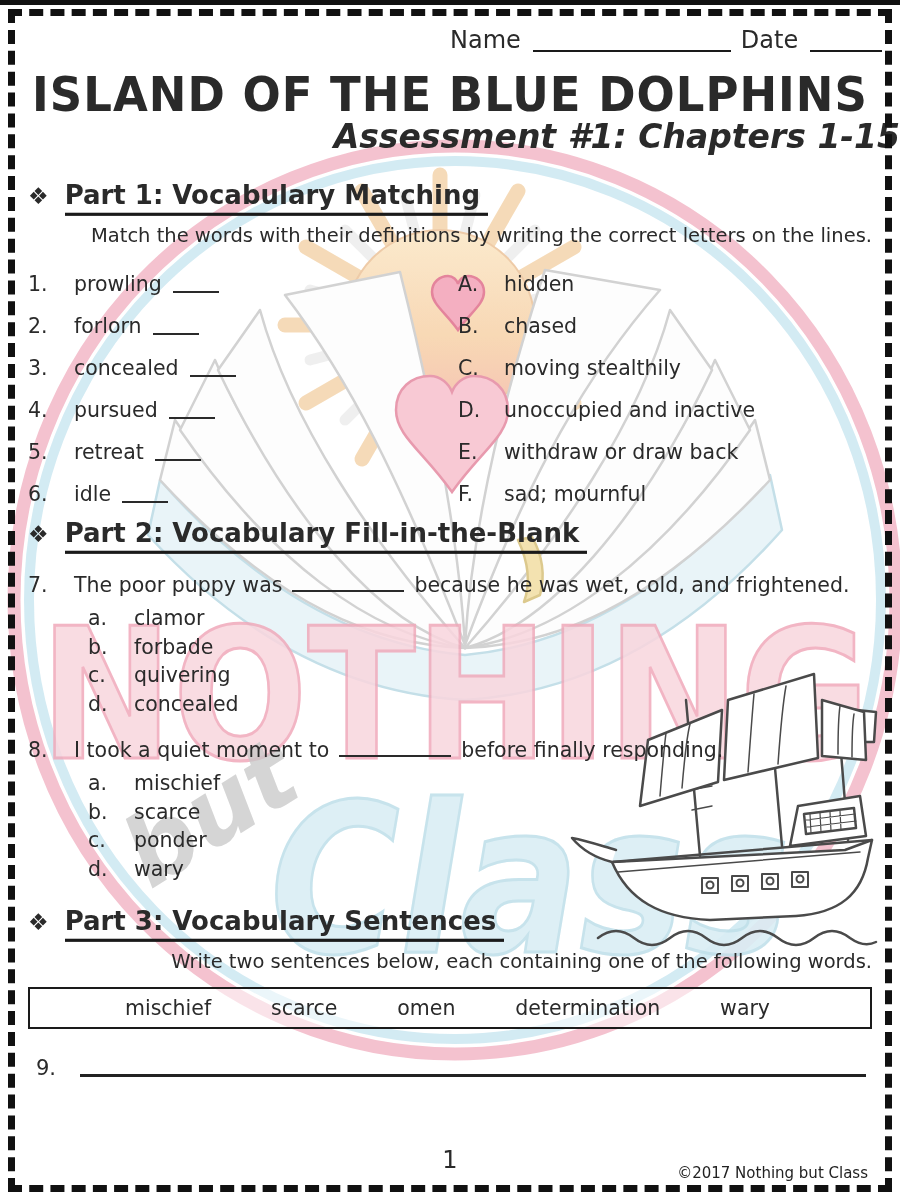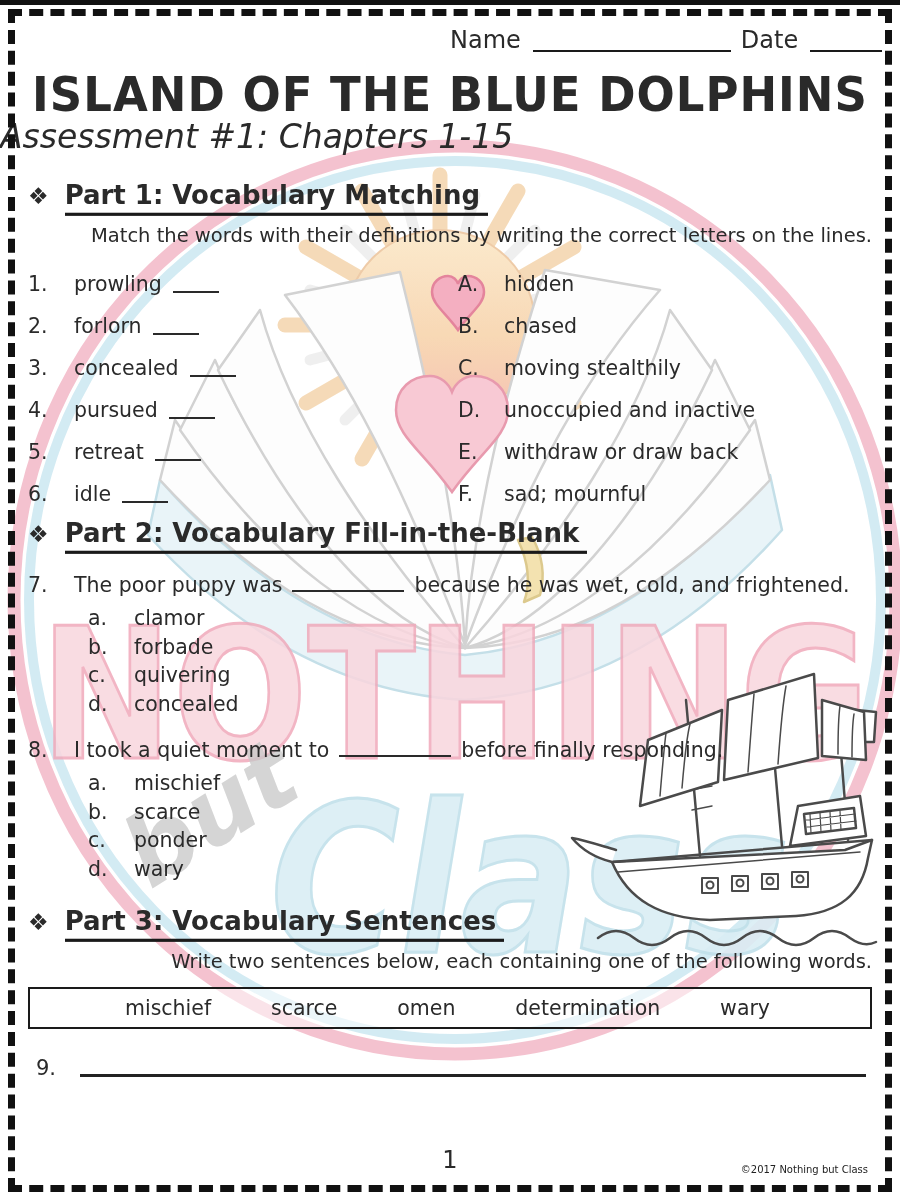--- a/index.html
+++ b/index.html
@@ -16,22 +16,22 @@
   #wm{position:absolute;left:0;top:0;z-index:0;}
   #wm text{font-family:"DejaVu Sans","Liberation Sans",sans-serif;}
   
   .layer{position:absolute;left:0;top:0;width:900px;height:1200px;z-index:2;}
   .name-row{position:absolute;top:24px;left:450px;display:flex;align-items:flex-end;font-size:24px;}
   .nline{display:inline-block;border-bottom:2.5px solid #1a1a1a;height:26px;}
   .nline.name{width:198px;margin:0 10px 2px 12px;}
   .nline.date{width:72px;margin:0 0 2px 12px;}
   .title{position:absolute;top:68px;left:0;width:900px;text-align:center;
     font-size:45px;font-weight:bold;letter-spacing:1px;transform:scaleY(1.08);}
-  .subtitle{position:absolute;top:117px;left:0;width:900px;text-align:left;
-    font-size:33px;font-weight:normal;font-style:italic;}
+  .subtitle{position:absolute;top:117px;left:0;width:900px;text-align:right;
+    font-size:33px;font-weight:bold;font-style:italic;}
   .section{position:absolute;left:28px;right:28px;}
   #part1{top:180px;}
   #part2{top:518px;}
   #part3{top:906px;}
   .head-row{display:flex;align-items:baseline;gap:16px;}
   .bullet{font-size:23px;font-weight:bold;line-height:1;}
   .head-txt{font-size:26px;font-weight:bold;border-bottom:3px solid #1a1a1a;padding:0 8px 2px 0;transform:scaleY(1.05);}
   .instr{font-size:19.5px;margin-top:9px;text-align:right;}
   .p1-grid{display:grid;grid-template-columns:430px 1fr;margin-top:16px;}
   .p1-cell{height:42px;display:flex;align-items:center;font-size:20.5px;}
@@ -43,21 +43,21 @@
   .options{margin-top:7px;margin-left:60px;}
   .opt{height:28.5px;display:flex;align-items:center;}
   .onum{display:inline-block;width:46px;}
   .bank{margin-top:14px;border:2.5px solid #1a1a1a;height:38px;display:flex;align-items:center;
     justify-content:space-between;padding:0 100px 0 95px;font-size:20.5px;background:rgba(255,255,255,.55);}
   #lines{position:absolute;left:36px;right:34px;top:1046px;}
   .sline{display:flex;align-items:flex-end;height:34px;margin-bottom:8px;font-size:21px;}
   .snum{display:inline-block;width:44px;}
   .srule{flex:1;border-bottom:3px solid #222;height:24px;margin-bottom:3px;}
   .pageno{position:absolute;top:1146px;left:0;width:900px;text-align:center;font-size:24px;}
-  .copyright{position:absolute;top:1164px;right:32px;font-size:10px;color:#222;}
+  .copyright{position:absolute;top:1164px;right:32px;font-size:15px;color:#222;}
 </style>
 </head>
 <body>
 
 <div id="page">
 
   <div id="scan-edge"></div>
 
   <svg id="wm" width="900" height="1200" viewBox="0 0 900 1200">
     <defs>

